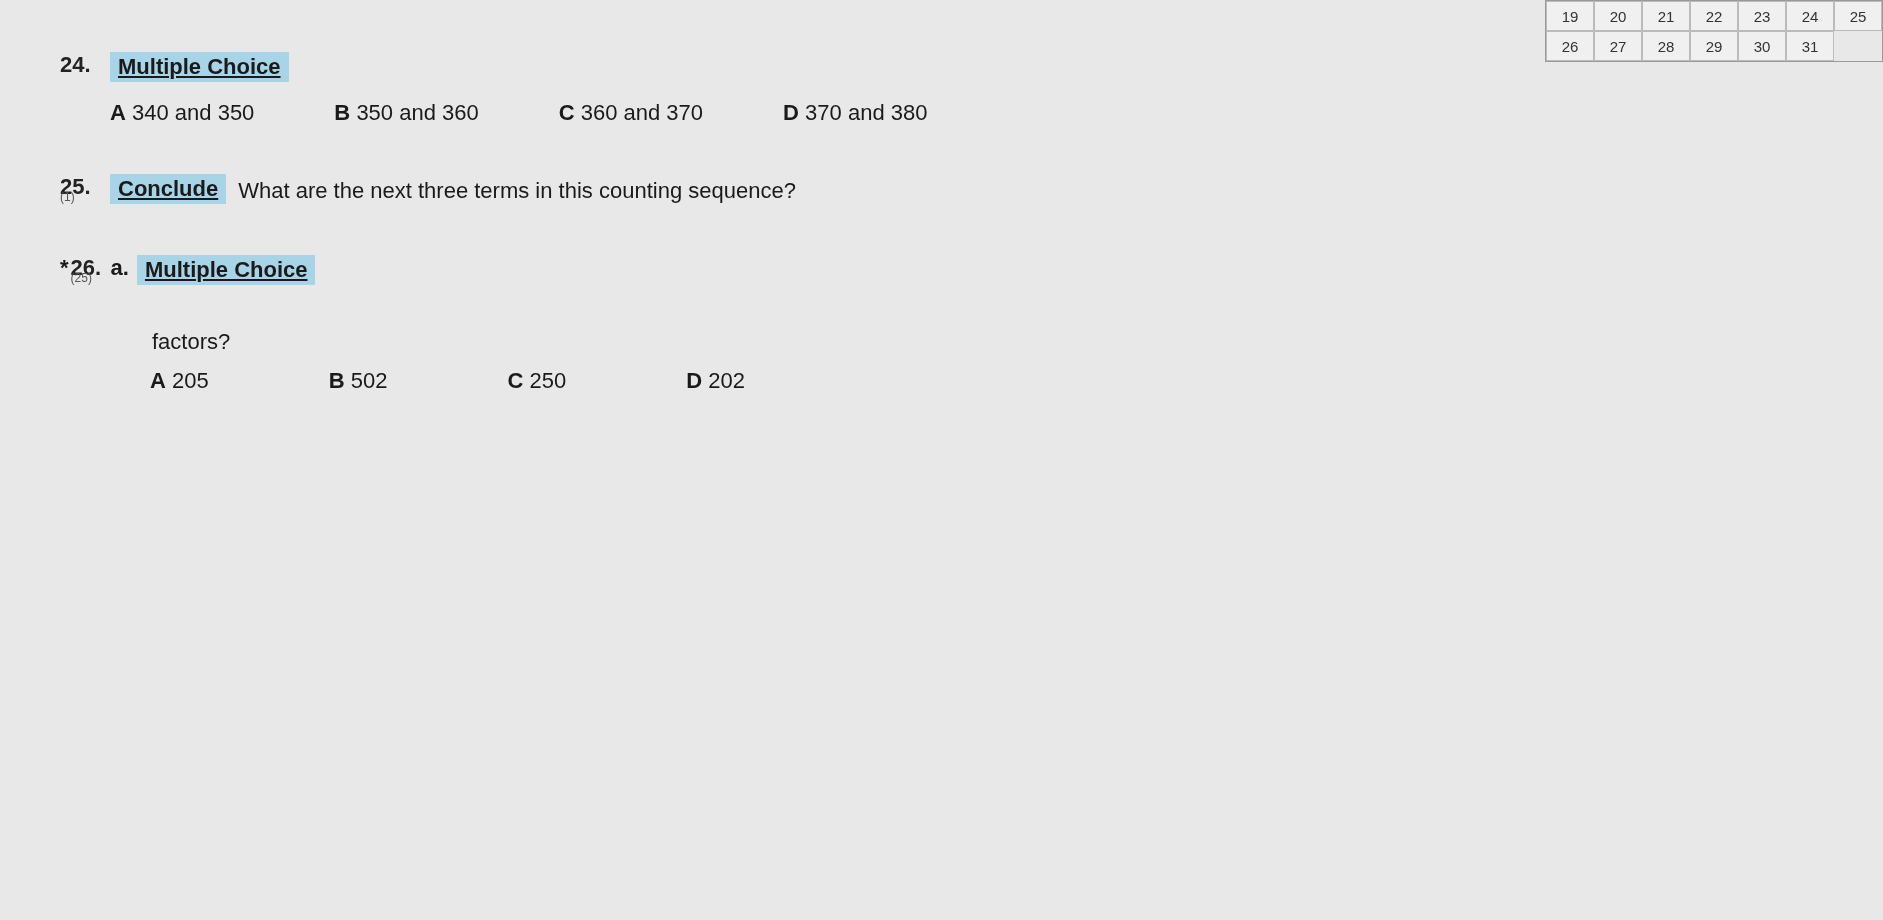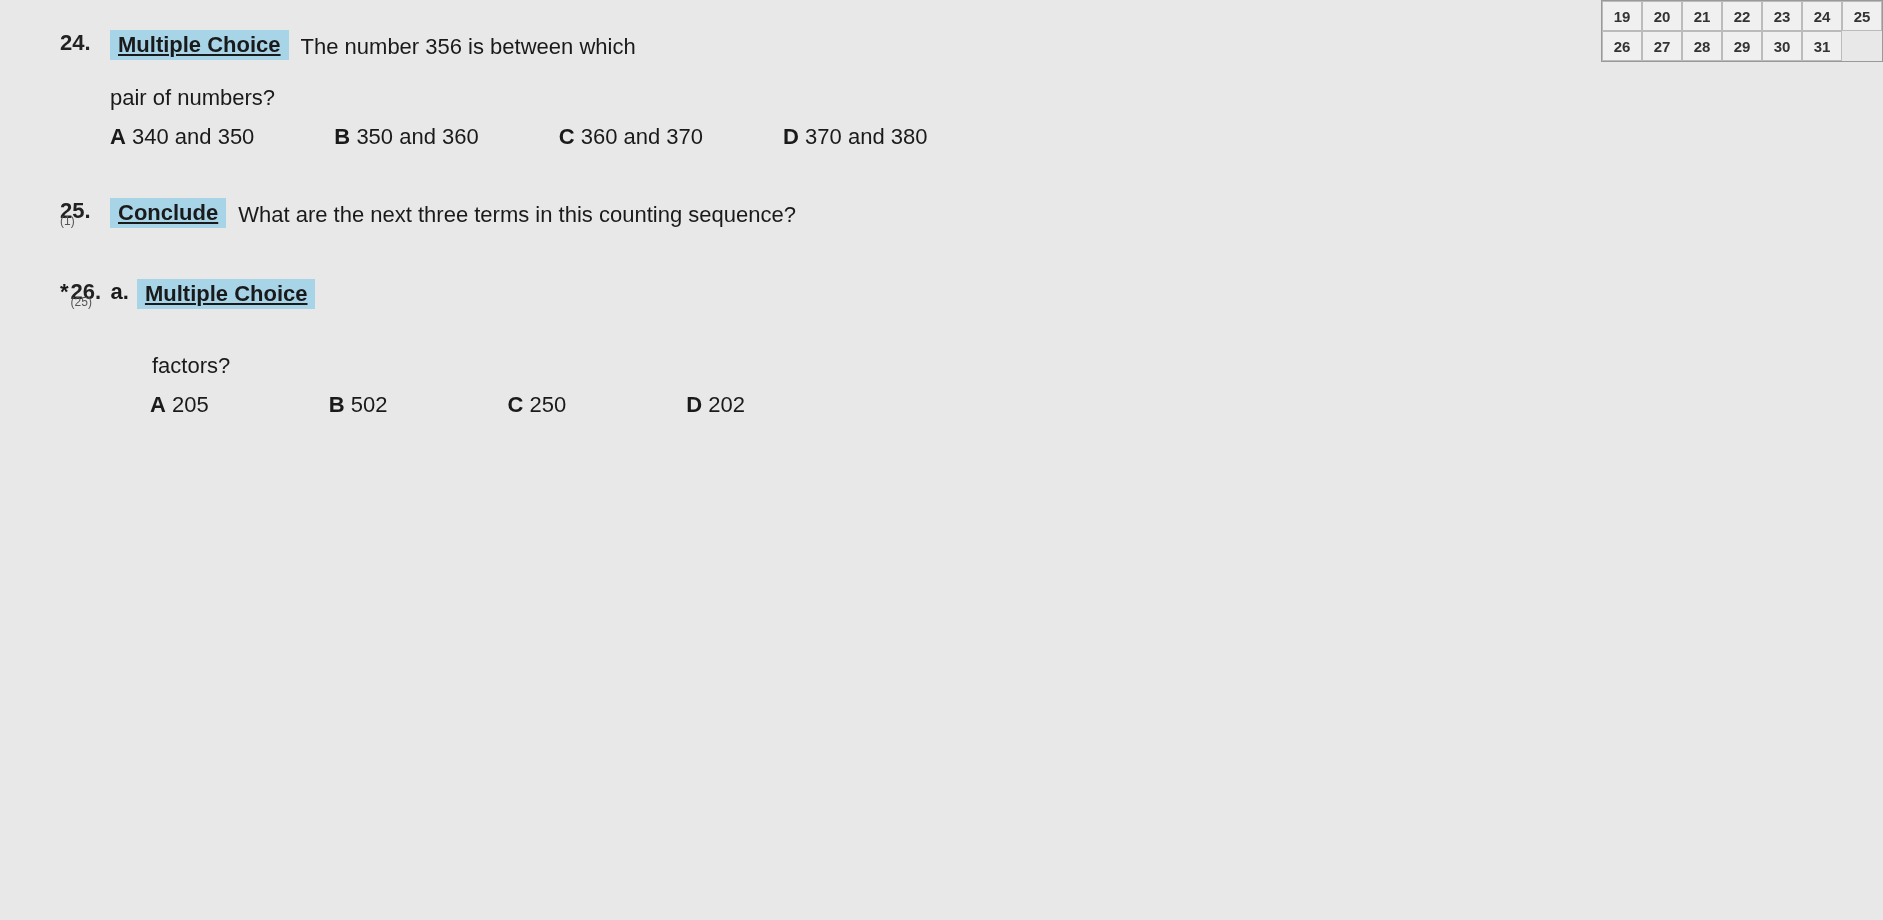--- a/index.html
+++ b/index.html
@@ -33,35 +33,34 @@
       border: 1.5px solid #999;
       display: flex;
       flex-direction: column;
     }
 
     .grid-row {
       display: flex;
     }
 
     .grid-cell {
-      width: 40px;
+      width: 48px;
       height: 30px;
       border: 0.5px solid #bbb;
       display: flex;
       align-items: center;
       justify-content: center;
       font-size: 15px;
       color: #333;
       background: #f0f0f0;
-      font-weight: bold;
     }
 
     
     .questions-area {
-      padding-top: 30px;
+      padding-top: 52px;
     }
 
     .question-block {
       margin-bottom: 48px;
     }
 
     .question-header {
       display: flex;
       align-items: flex-start;
       margin-bottom: 18px;
@@ -197,23 +196,21 @@
 
   <div class="questions-area">
 
     <div class="question-block">
       <div class="question-header">
         <span class="question-number">
           <span>24.</span>
           
         </span>
         <span class="question-label">Multiple Choice</span>
-        <span class="question-text">The number 356 is between which</span>
-      </div>
-      <div class="question-text-line2">pair of numbers?</div>
+      </div>
       <div class="options-row">
         <span class="option">
           <span class="opt-letter">A</span>
           <span> 340 and 350</span>
         </span>
         <span class="option">
           <span class="opt-letter">B</span>
           <span> 350 and 360</span>
         </span>
         <span class="option">

